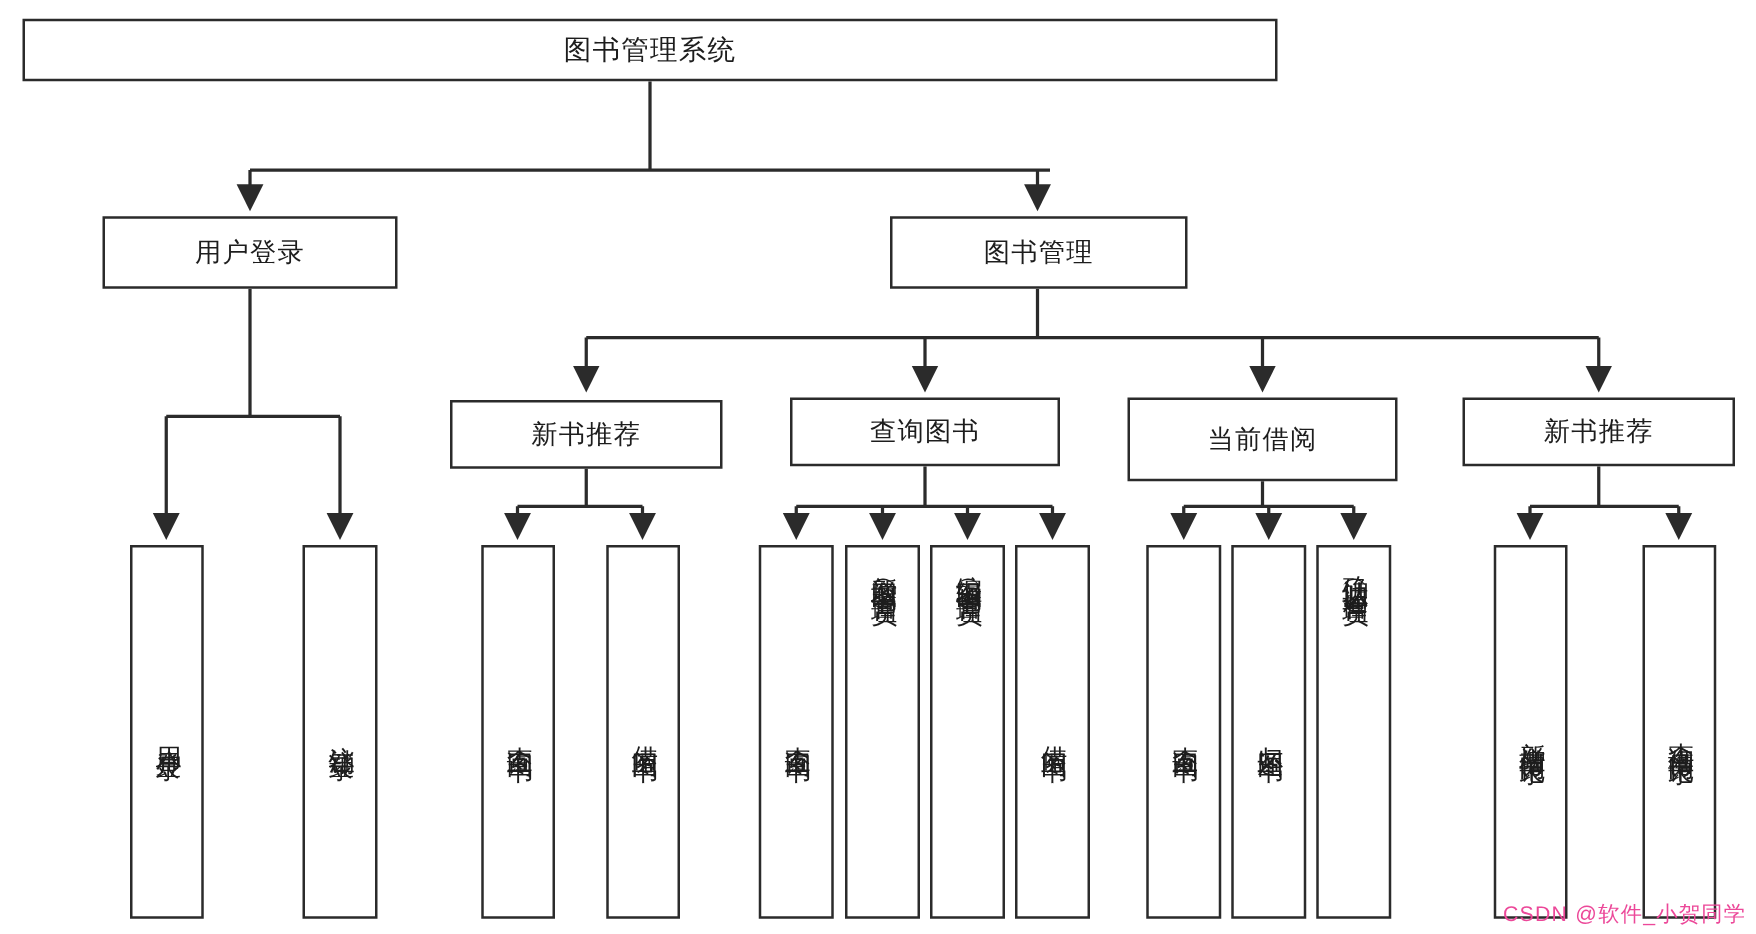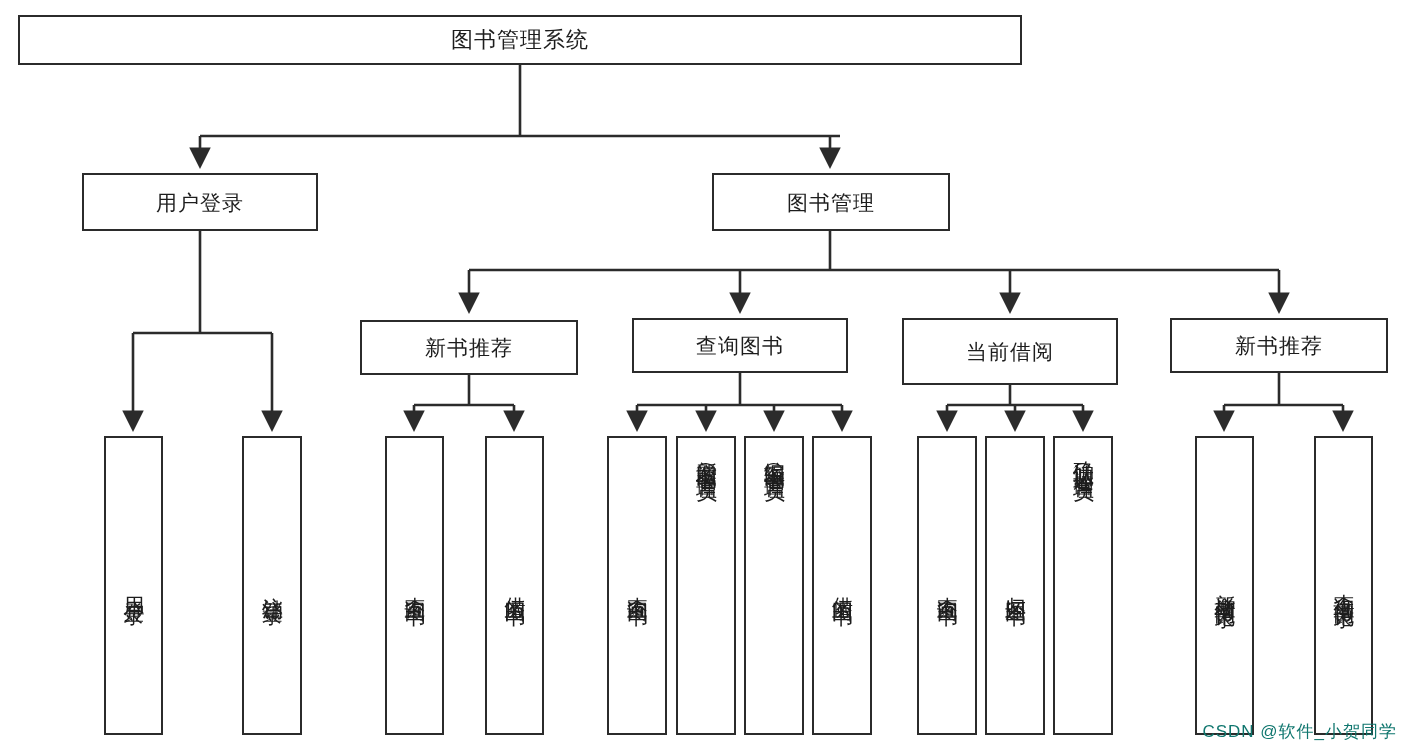--- a/index.html
+++ b/index.html
@@ -53,21 +53,21 @@
     white-space:nowrap;
     color:#1d1d1d;
   }
   .node-v.topalign{align-items:flex-start;}
   .node-v.topalign .vtext{padding-top:6px;}
   .watermark{
     position:absolute;
     right:8px;
     bottom:4px;
     font-size:17px;
-    color:#0f766e;
+    color:#ec4899;
     letter-spacing:1px;
     z-index:3;
     white-space:nowrap;
   }
 </style>
 </head>
 <body>
 
 <div id="canvas">
 

